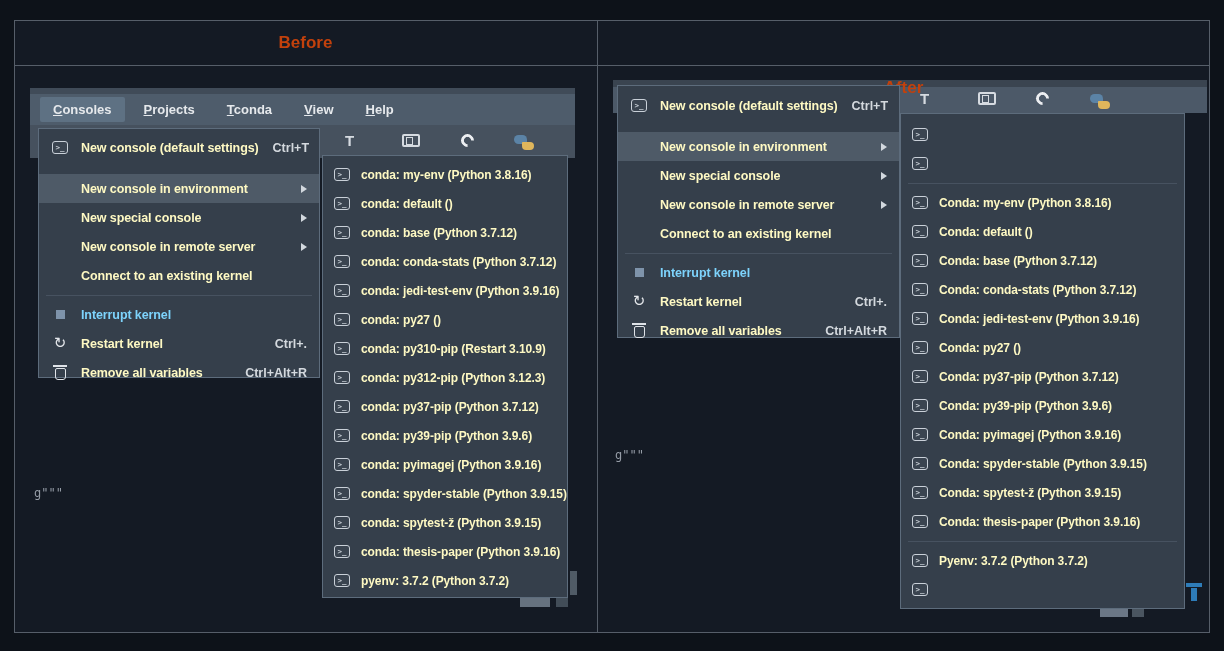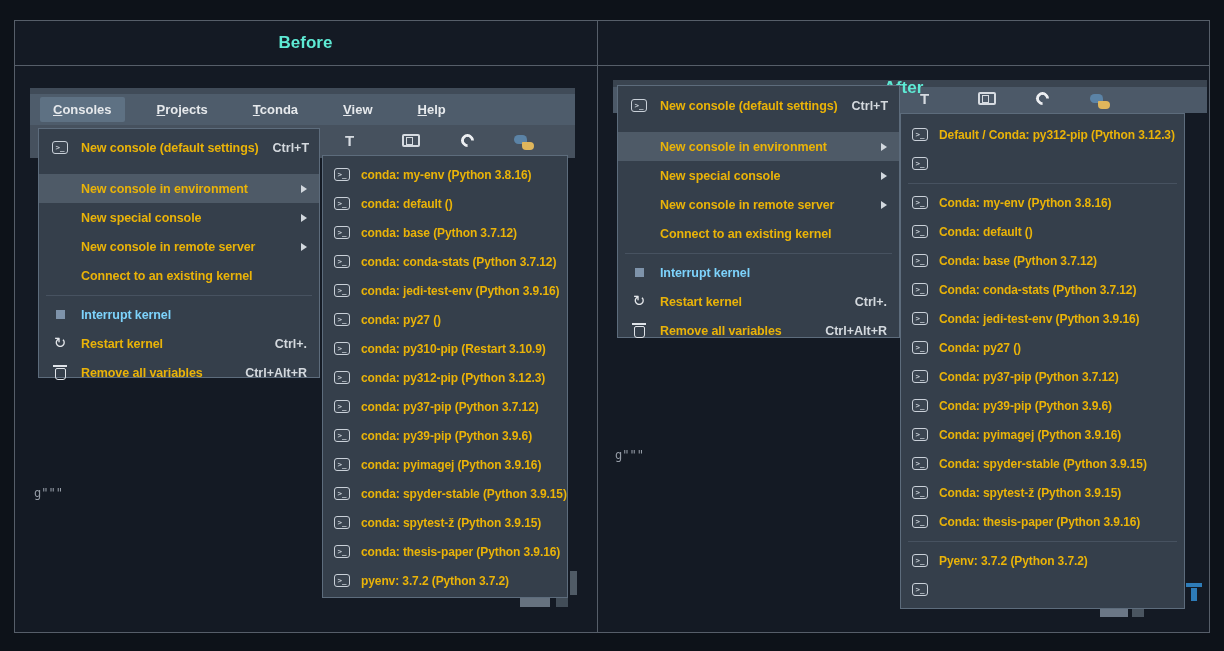--- a/index.html
+++ b/index.html
@@ -5,48 +5,48 @@
   html,body{margin:0;padding:0;background:#0d1219;}
   *{box-sizing:border-box;}
   .stage{position:relative;width:1224px;height:651px;background:#0d1219;overflow:hidden;
          font-family:"Liberation Sans","DejaVu Sans",sans-serif;}
   
   .compare-table{position:absolute;left:14px;top:20px;width:1196px;height:613px;
 ateien border:1px solid #565e69;border:1px solid #565e69;background:#141a24;}
   .col-divider{position:absolute;left:597px;top:20px;width:1px;height:613px;background:#565e69;z-index:4;}
   .header-divider{position:absolute;left:14px;top:65px;width:1196px;height:1px;background:#565e69;z-index:4;}
   .panel-header{position:absolute;top:20px;height:45px;display:flex;align-items:center;justify-content:center;
-                color:#5eead4;font-size:17px;font-weight:700;z-index:3;}
+                color:#c2410c;font-size:17px;font-weight:700;z-index:3;}
   .panel-header.before{left:14px;width:583px;}
   .panel-header.after{left:597px;width:613px;margin-top:45px;}
   
   .win-strip{position:absolute;z-index:1;}
   .menubar{position:absolute;left:30px;top:94px;width:545px;height:31px;background:#4e5c6b;z-index:1;
-           display:flex;align-items:center;padding-left:10px;gap:19px;}
+           display:flex;align-items:center;padding-left:10px;gap:6px;}
   .mb-item{color:#e6e9ec;font-size:13px;font-weight:600;padding:5px 13px;border-radius:2px;white-space:nowrap;}
   .mb-item.active{background:#5e7183;}
   .mb-item .u{text-decoration:underline;}
   
   .tb-icon{position:absolute;z-index:1;display:flex;align-items:center;justify-content:center;}
   .tb-text{color:#d6dbe1;font-size:15px;font-weight:700;}
   .tb-panel{width:18px;height:13px;border:2px solid #d6dbe1;border-radius:2px;position:relative;}
   .tb-panel::after{content:"";position:absolute;left:2px;top:1px;width:5px;height:6px;border:1.5px solid #d6dbe1;}
   .tb-wrench{width:13px;height:13px;border:3.2px solid #eceef1;border-radius:50%;border-right-color:transparent;transform:rotate(45deg);}
   .tb-python{width:20px;height:15px;position:relative;}
   .tb-python::before{content:"";position:absolute;left:0;top:0;width:13px;height:9px;background:#5b83a6;border-radius:5px 5px 1px 5px;}
   .tb-python::after{content:"";position:absolute;right:0;bottom:0;width:12px;height:8px;background:#dfb65c;border-radius:1px 5px 5px 5px;}
   
   .code-snippet{position:absolute;color:#959ca6;font-family:"DejaVu Sans Mono",monospace;font-size:12px;z-index:1;}
   
   .menu-pop{position:absolute;background:#353f4b;border:1px solid #5d6c7c;padding:4px 0;z-index:5;}
   .menu-row{height:29px;display:flex;align-items:center;padding-right:12px;}
   .menu-row.highlight{background:#4e5a67;margin-top:12px;}
   .mi-icon{flex:0 0 42px;display:flex;align-items:center;justify-content:center;}
   .sub .mi-icon{flex:0 0 38px;}
-  .mi-label{flex:1;color:#eab308;font-size:12.5px;font-weight:600;white-space:nowrap;letter-spacing:-0.1px;}
+  .mi-label{flex:1;color:#fef9c3;font-size:12.5px;font-weight:600;white-space:nowrap;letter-spacing:-0.1px;}
   .sub .mi-label{font-size:12px;}
   .menu-row.disabled .mi-label{color:#7dd3fc;}
   .mi-shortcut{color:#d4d9de;font-size:12.5px;font-weight:600;margin-left:14px;white-space:nowrap;}
   .mi-arrow{width:0;height:0;border-left:6px solid #d2d8de;border-top:4.5px solid transparent;border-bottom:4.5px solid transparent;margin-left:8px;}
   .menu-sep-wrap{height:10px;display:flex;align-items:center;}
   .menu-sep{height:1px;background:#475260;width:calc(100% - 14px);margin:0 auto;}
   
   .icon-console{width:16px;height:13px;background:#3a4450;border:1.4px solid #c9d0d8;border-radius:3px;
                 color:#cdd4db;font-family:"DejaVu Sans Mono",monospace;font-size:7.5px;font-weight:700;
                 display:flex;align-items:center;justify-content:center;line-height:1;}
@@ -309,21 +309,20 @@
         </span>
         <span class="mi-label">Remove all variables</span>
         <span class="mi-shortcut">Ctrl+Alt+R</span>
       </div>
     </div>
   <div class="menu-pop sub" id="after-submenu" style="left:900px;top:113px;width:285px;height:496px;padding-top:6px;">
       <div class="menu-row">
         <span class="mi-icon">
           <span class="icon-console">&gt;_</span>
         </span>
-        <span class="mi-label">Default / Conda: py312-pip (Python 3.12.3)</span>
       </div>
       <div class="menu-row">
         <span class="mi-icon">
           <span class="icon-console">&gt;_</span>
         </span>
       </div>
       <div class="menu-sep-wrap">
         <div class="menu-sep"></div>
       </div>
       <div class="menu-row">

